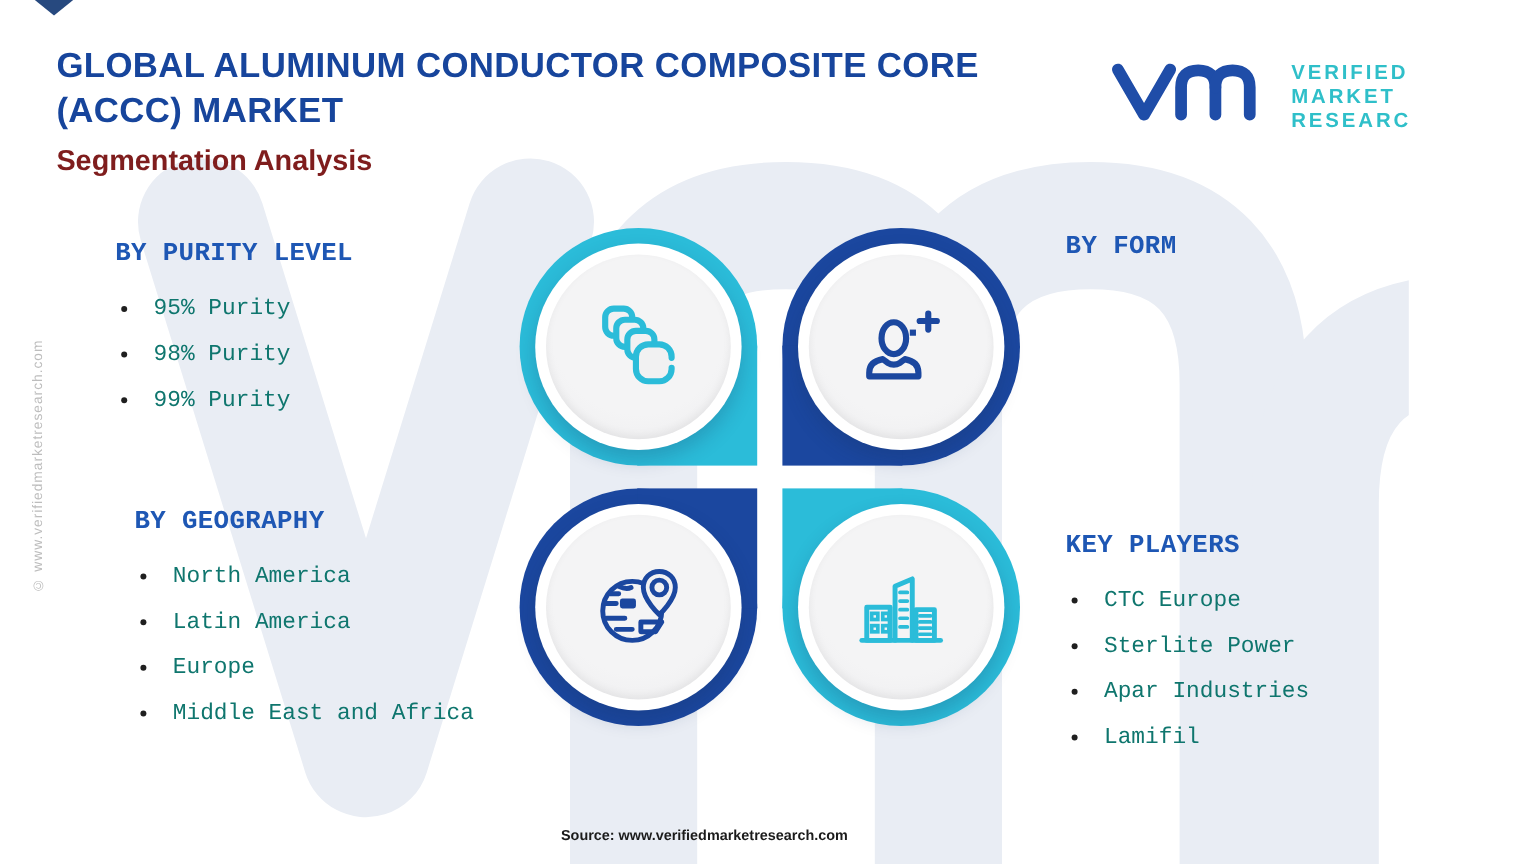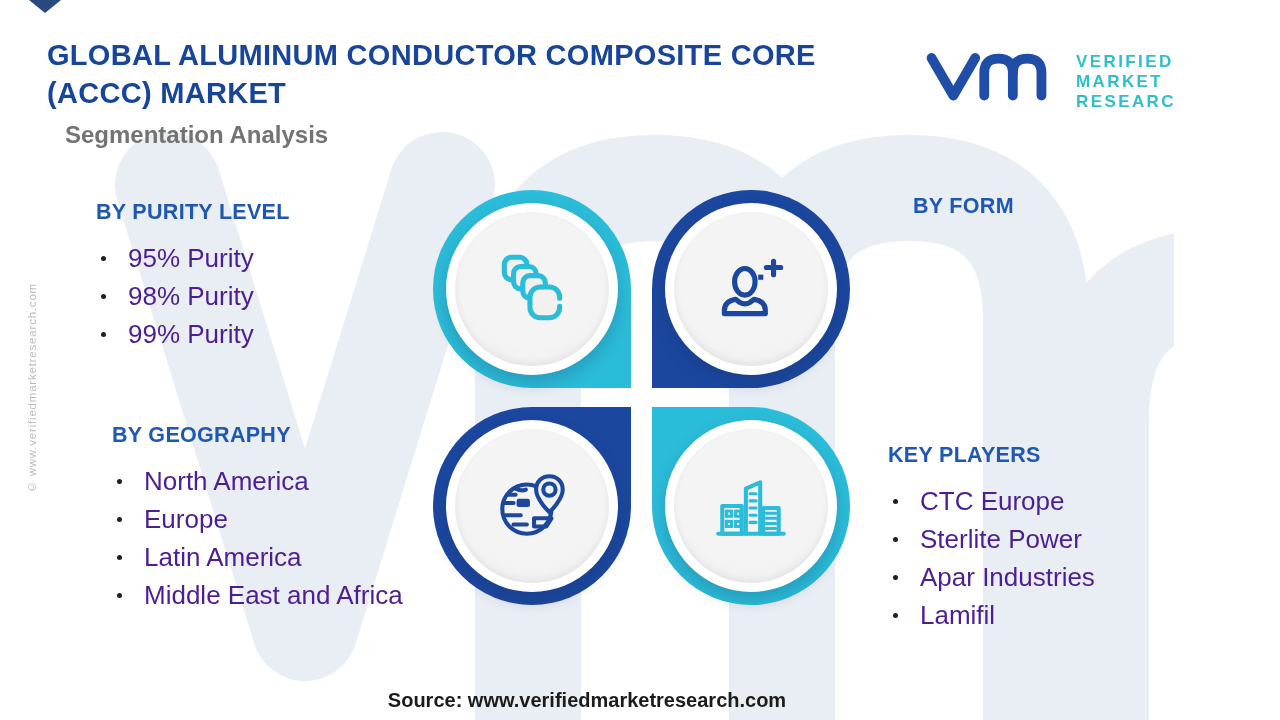--- a/index.html
+++ b/index.html
@@ -13,59 +13,59 @@
   .watermark-svg { position:absolute; left:0; top:0; width:1280px; height:720px; pointer-events:none; }
 
   
   .corner-wedge { position:absolute; left:29px; top:0; width:0; height:0;
     border-left:16px solid transparent; border-right:16px solid transparent;
     border-top:13px solid #27497f; }
 
   
   .title-block { position:absolute; left:47px; top:36px; }
   .title-line { font-size:29px; font-weight:700; color:#17459c; line-height:38px; letter-spacing:0.3px; }
-  .subtitle { position:absolute; left:65px; top:121px; font-size:24px; font-weight:700; color:#737373; }
+  .subtitle { position:absolute; left:47px; top:121px; font-size:24px; font-weight:700; color:#7f1d1d; }
 
   
   .logo { position:absolute; left:924px; top:40px; display:flex; align-items:center; gap:24px; }
   .logo-glyph { width:128px; height:64px; }
   .logo-text { font-size:17px; font-weight:700; color:#2fbfc9; letter-spacing:2.4px; line-height:20px; }
   .logo-reg { font-size:10px; color:#8a8a8a; vertical-align:14px; letter-spacing:0; margin-left:2px; }
 
   
-  .section { position:absolute; width:340px; }
+  .section { position:absolute; width:340px;font-family:Liberation Mono, monospace; }
   .section h3 { font-size:21.5px; font-weight:700; color:#1e57b4; letter-spacing:0.3px; margin-bottom:14px; }
   .section ul { list-style:none; }
   .section li { display:flex; align-items:center; height:38px; }
   .li-dot { width:5px; height:5px; border-radius:50%; background:#1f1f1f; flex:0 0 auto; margin:0 22px 0 5px; }
-  .li-text { font-size:26px; color:#4c1d95; }
+  .li-text { font-size:19px; color:#0f766e; }
 
   .sec-purity   { left:96px;  top:200px; }
-  .sec-form     { left:888px; top:194px;margin-left:25px; }
+  .sec-form     { left:888px; top:194px; }
   .sec-geo      { left:112px;  top:423px; }
   .sec-players  { left:888px; top:423px;margin-top:20px; }
 
   
   .petal { position:absolute; width:198px; height:198px; border-radius:50%; }
   .petal::before { content:""; position:absolute; width:100px; height:100px; background:inherit; }
   .petal-tl { left:433px; top:190px; background:#2bbcd9; } .petal-tl::before { right:0; bottom:0; }
   .petal-tr { left:652px; top:190px; background:#1b479f; } .petal-tr::before { left:0; bottom:0; }
   .petal-bl { left:433px; top:407px; background:#1b479f; } .petal-bl::before { right:0; top:0; }
   .petal-br { left:652px; top:407px; background:#2bbcd9; } .petal-br::before { left:0; top:0; }
   .inner-white { position:absolute; inset:13px; background:#ffffff; border-radius:50%;
     box-shadow:0 8px 16px rgba(25,45,85,0.22); }
   .inner-gray { position:absolute; inset:9px; border-radius:50%;
     background:radial-gradient(circle at 50% 40%, #f4f4f5 60%, #ececee 100%);
     box-shadow:inset 0 -3px 7px rgba(0,0,0,0.06);
     display:flex; align-items:center; justify-content:center; }
   .q-icon { width:82px; height:82px; }
 
   
   .source-note { position:absolute; left:50%; transform:translateX(-50%); top:689px;
-    font-size:20px; font-weight:700; color:#1b1b1b; white-space:nowrap; }
+    font-size:12px; font-weight:700; color:#1b1b1b; white-space:nowrap; }
   .side-copyright { position:absolute; left:26px; top:283px;
     writing-mode:vertical-rl; transform:rotate(180deg);
     font-size:11.5px; color:#bdbdbd; letter-spacing:0.8px; }
 </style>
 </head>
 <body>
 
 <div class="canvas">
 
   <svg class="watermark-svg" viewBox="0 0 1280 720" aria-hidden="true">
@@ -124,25 +124,25 @@
 
   <div class="section sec-geo">
     <h3>BY GEOGRAPHY</h3>
     <ul>
       <li>
           <span class="li-dot"></span>
           <span class="li-text">North America</span>
         </li>
       <li>
           <span class="li-dot"></span>
+          <span class="li-text">Latin America</span>
+        </li>
+      <li>
+          <span class="li-dot"></span>
           <span class="li-text">Europe</span>
-        </li>
-      <li>
-          <span class="li-dot"></span>
-          <span class="li-text">Latin America</span>
         </li>
       <li>
           <span class="li-dot"></span>
           <span class="li-text">Middle East and Africa</span>
         </li>
     </ul>
   </div>
 
   <div class="section sec-players">
     <h3>KEY PLAYERS</h3>

